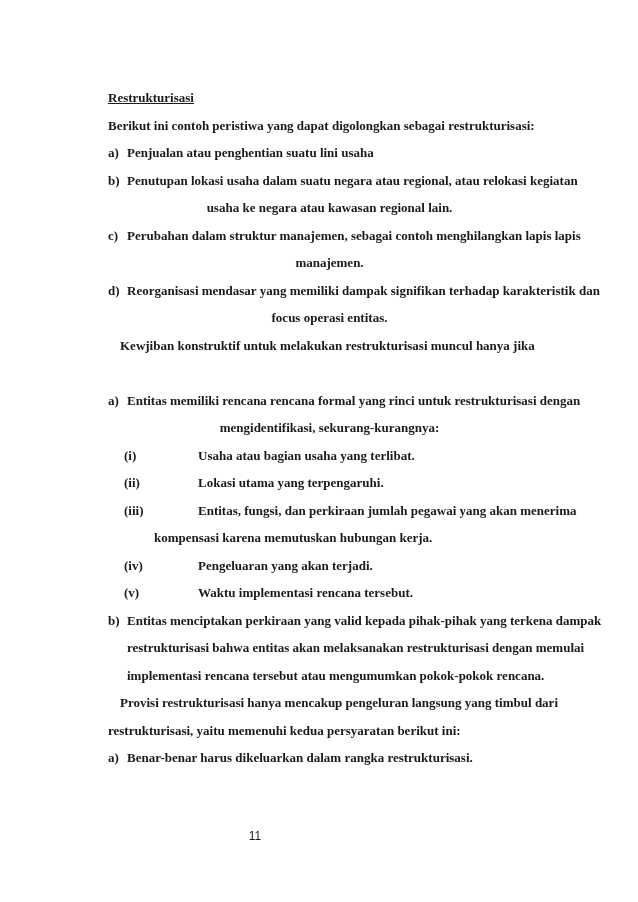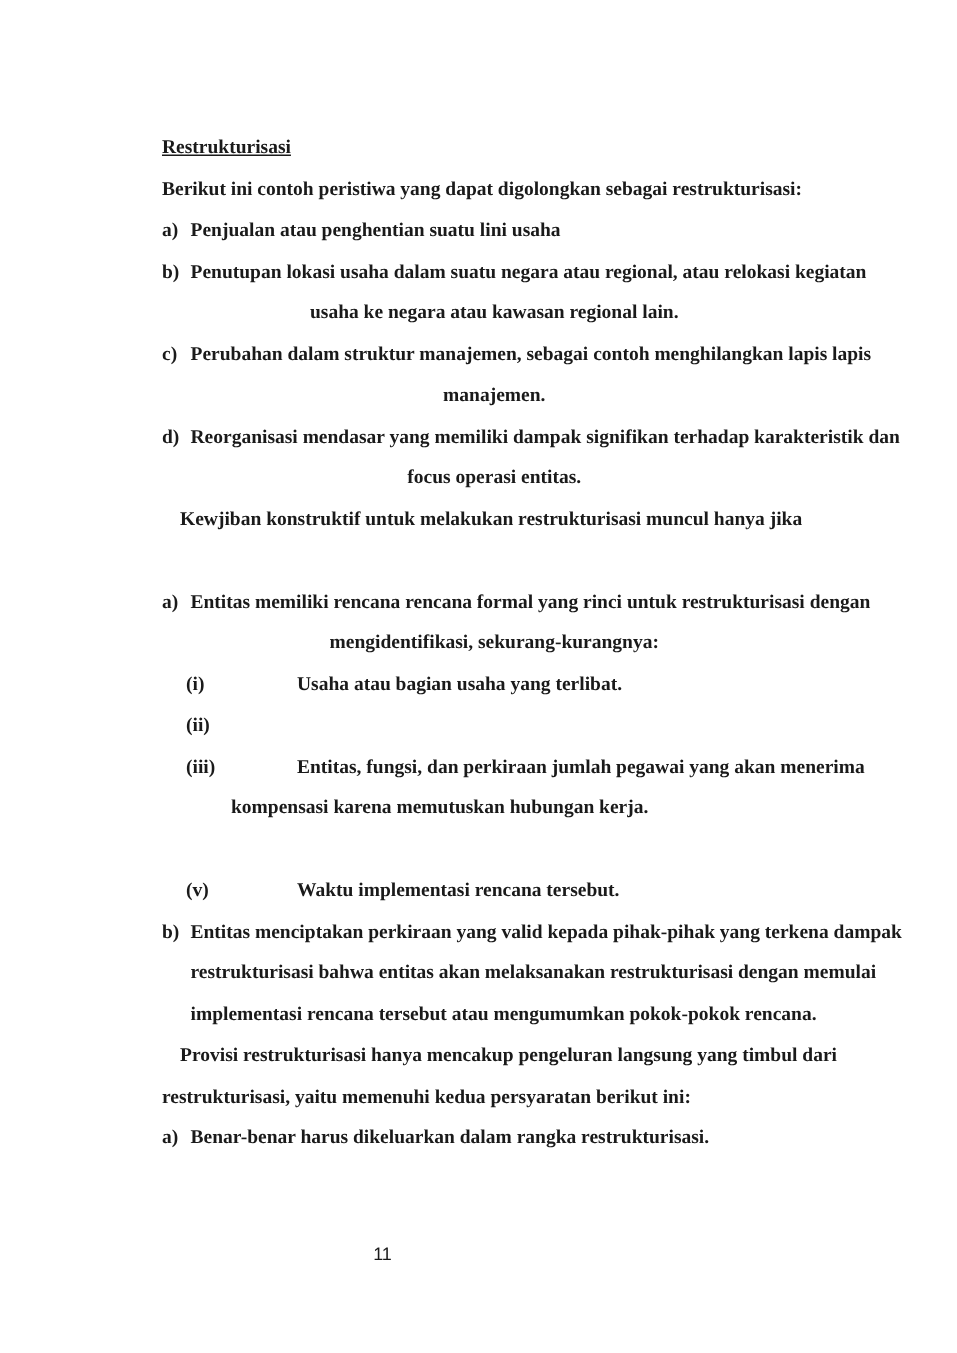--- a/index.html
+++ b/index.html
@@ -66,26 +66,31 @@
     <span class="text justify">Entitas memiliki rencana rencana formal yang rinci untuk restrukturisasi dengan</span>
   </div>
   <div class="line cont" style="top:419px">mengidentifikasi, sekurang-kurangnya:</div>
 
   <div class="line" style="top:447px">
     <span class="rlabel">(i)</span>
     <span class="rtext">Usaha atau bagian usaha yang terlibat.</span>
   </div>
   <div class="line" style="top:474px">
     <span class="rlabel">(ii)</span>
+    <span class="rtext">Lokasi utama yang terpengaruhi.</span>
   </div>
   <div class="line" style="top:502px">
     <span class="rlabel">(iii)</span>
     <span class="rtext justify">Entitas, fungsi, dan perkiraan jumlah pegawai yang akan menerima</span>
   </div>
   <div class="line rcont" style="top:529px">kompensasi karena memutuskan hubungan kerja.</div>
+  <div class="line" style="top:557px">
+    <span class="rlabel">(iv)</span>
+    <span class="rtext">Pengeluaran yang akan terjadi.</span>
+  </div>
   <div class="line" style="top:584px">
     <span class="rlabel">(v)</span>
     <span class="rtext">Waktu implementasi rencana tersebut.</span>
   </div>
 
   <div class="line" style="top:612px">
     <span class="label">b)</span>
     <span class="text justify">Entitas menciptakan perkiraan yang valid kepada pihak-pihak yang terkena dampak</span>
   </div>
   <div class="line cont justify" style="top:639px">restrukturisasi bahwa entitas akan melaksanakan restrukturisasi dengan memulai</div>

